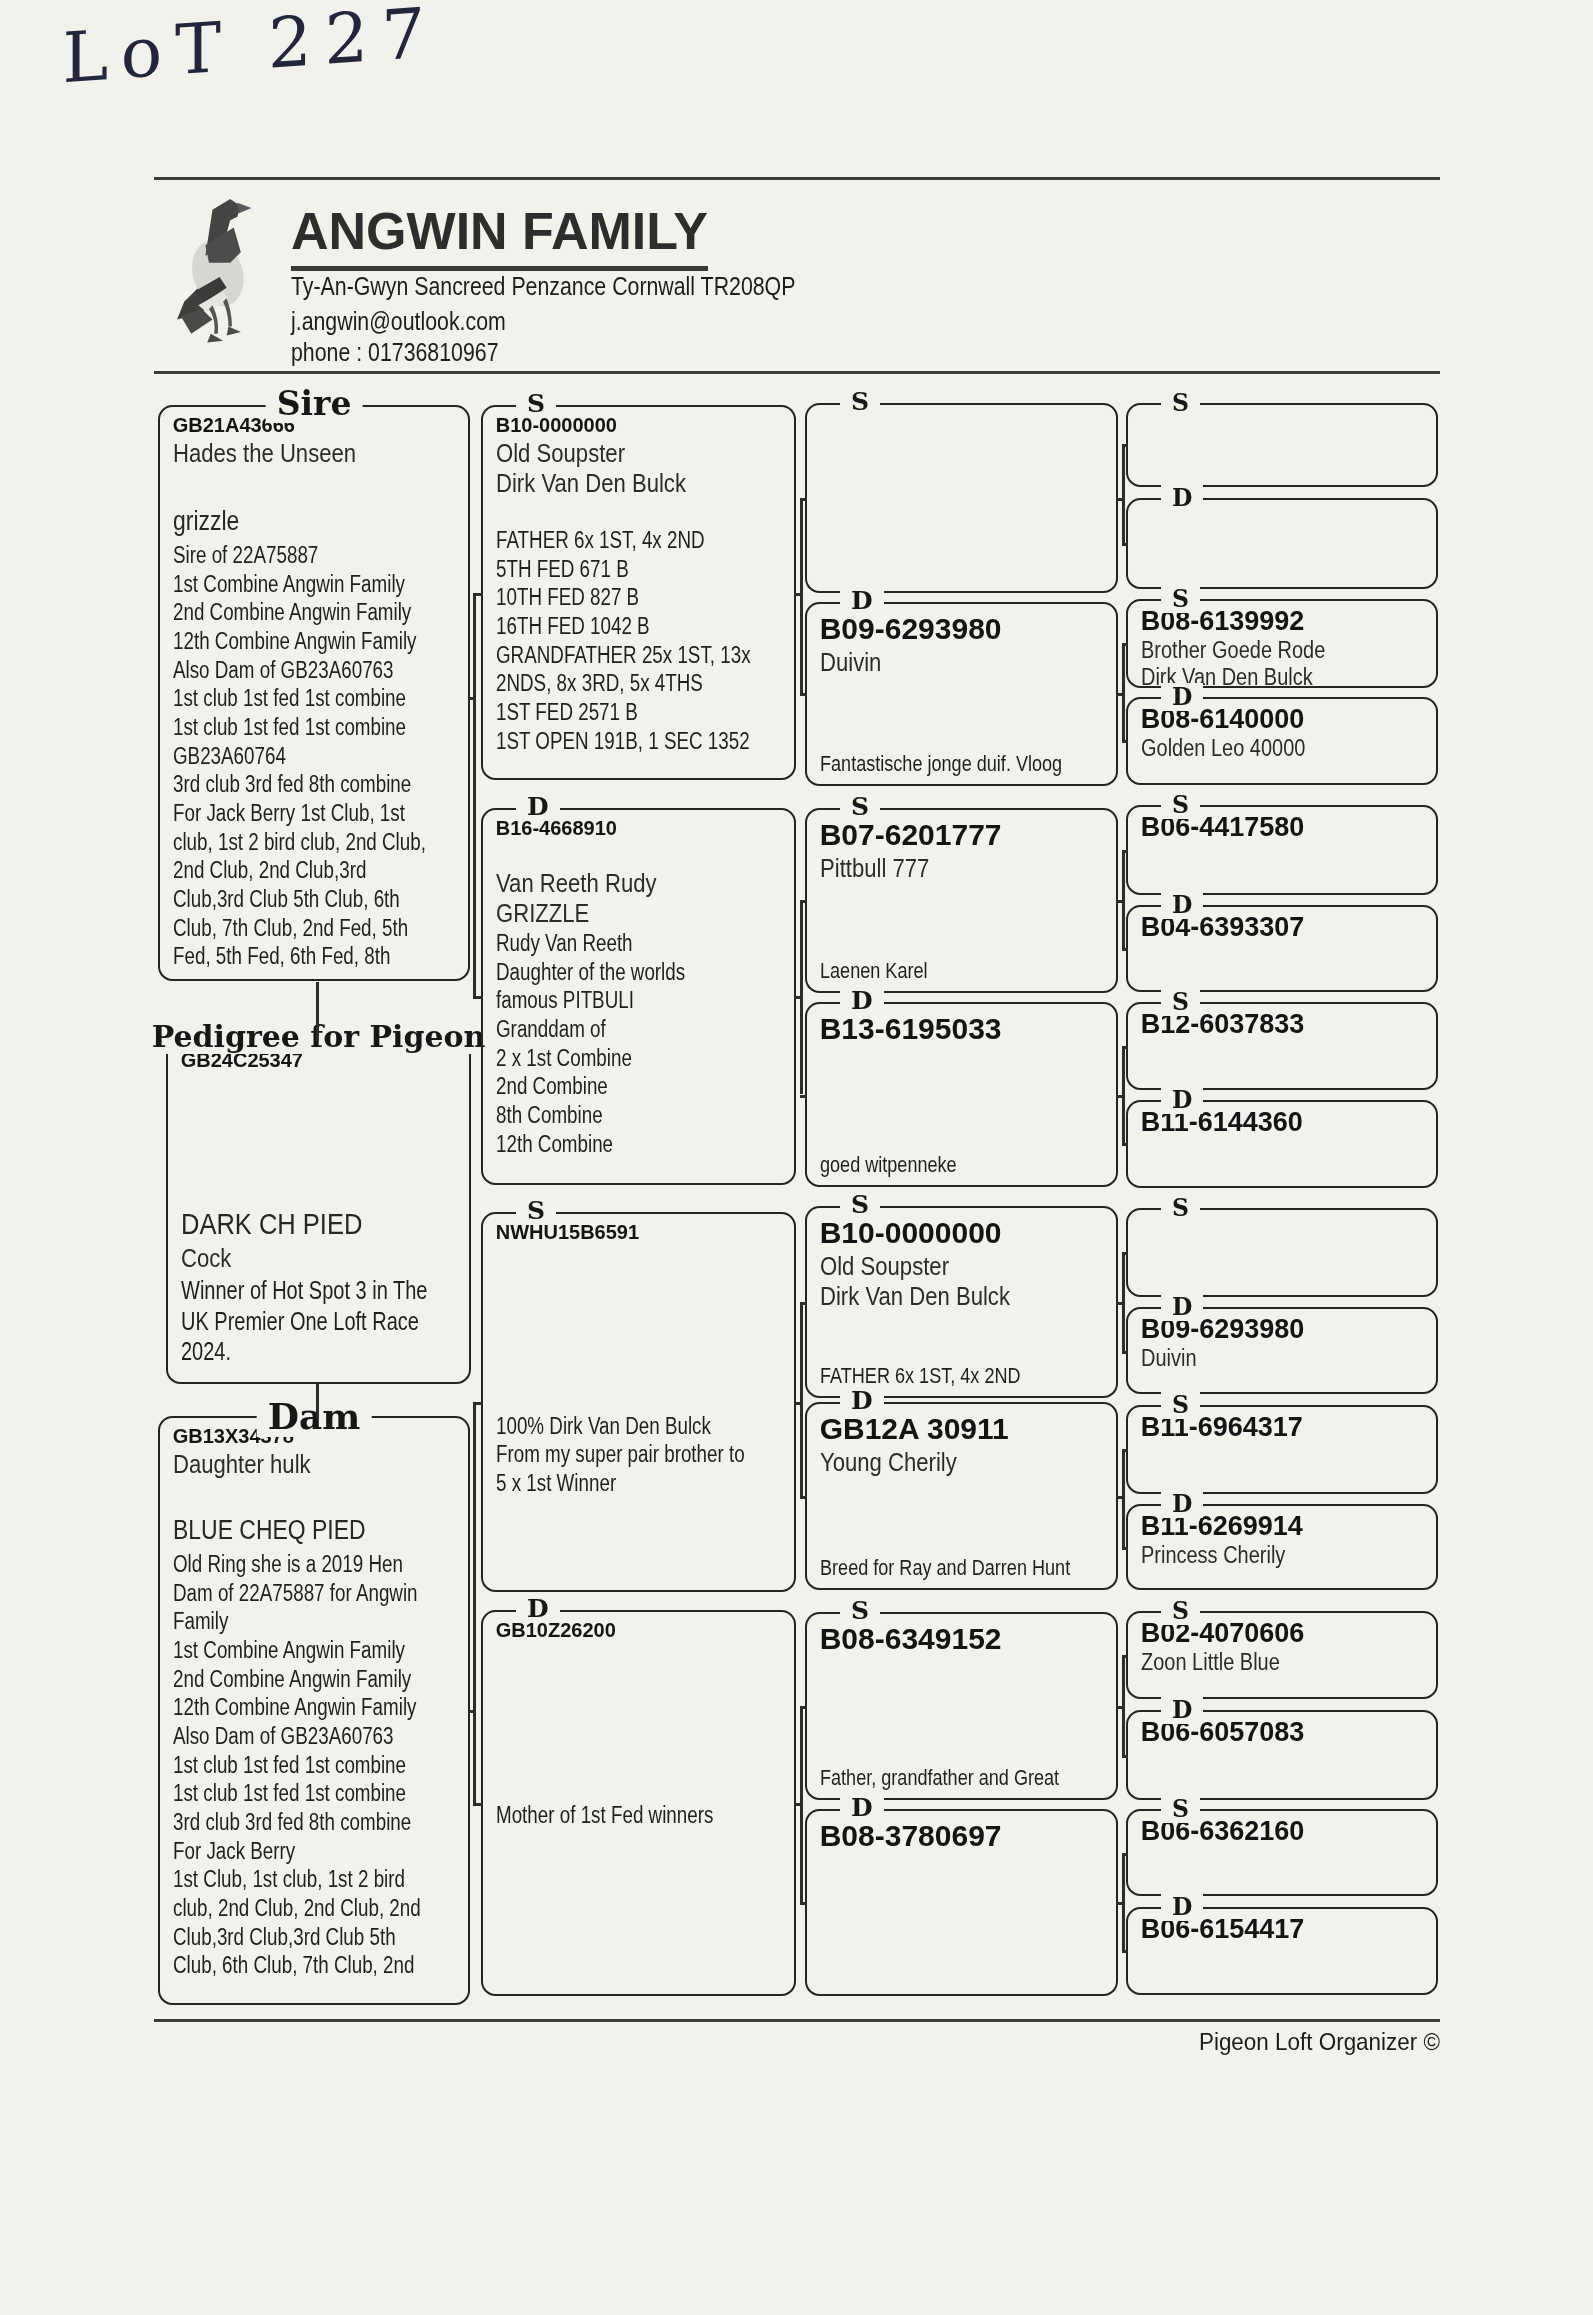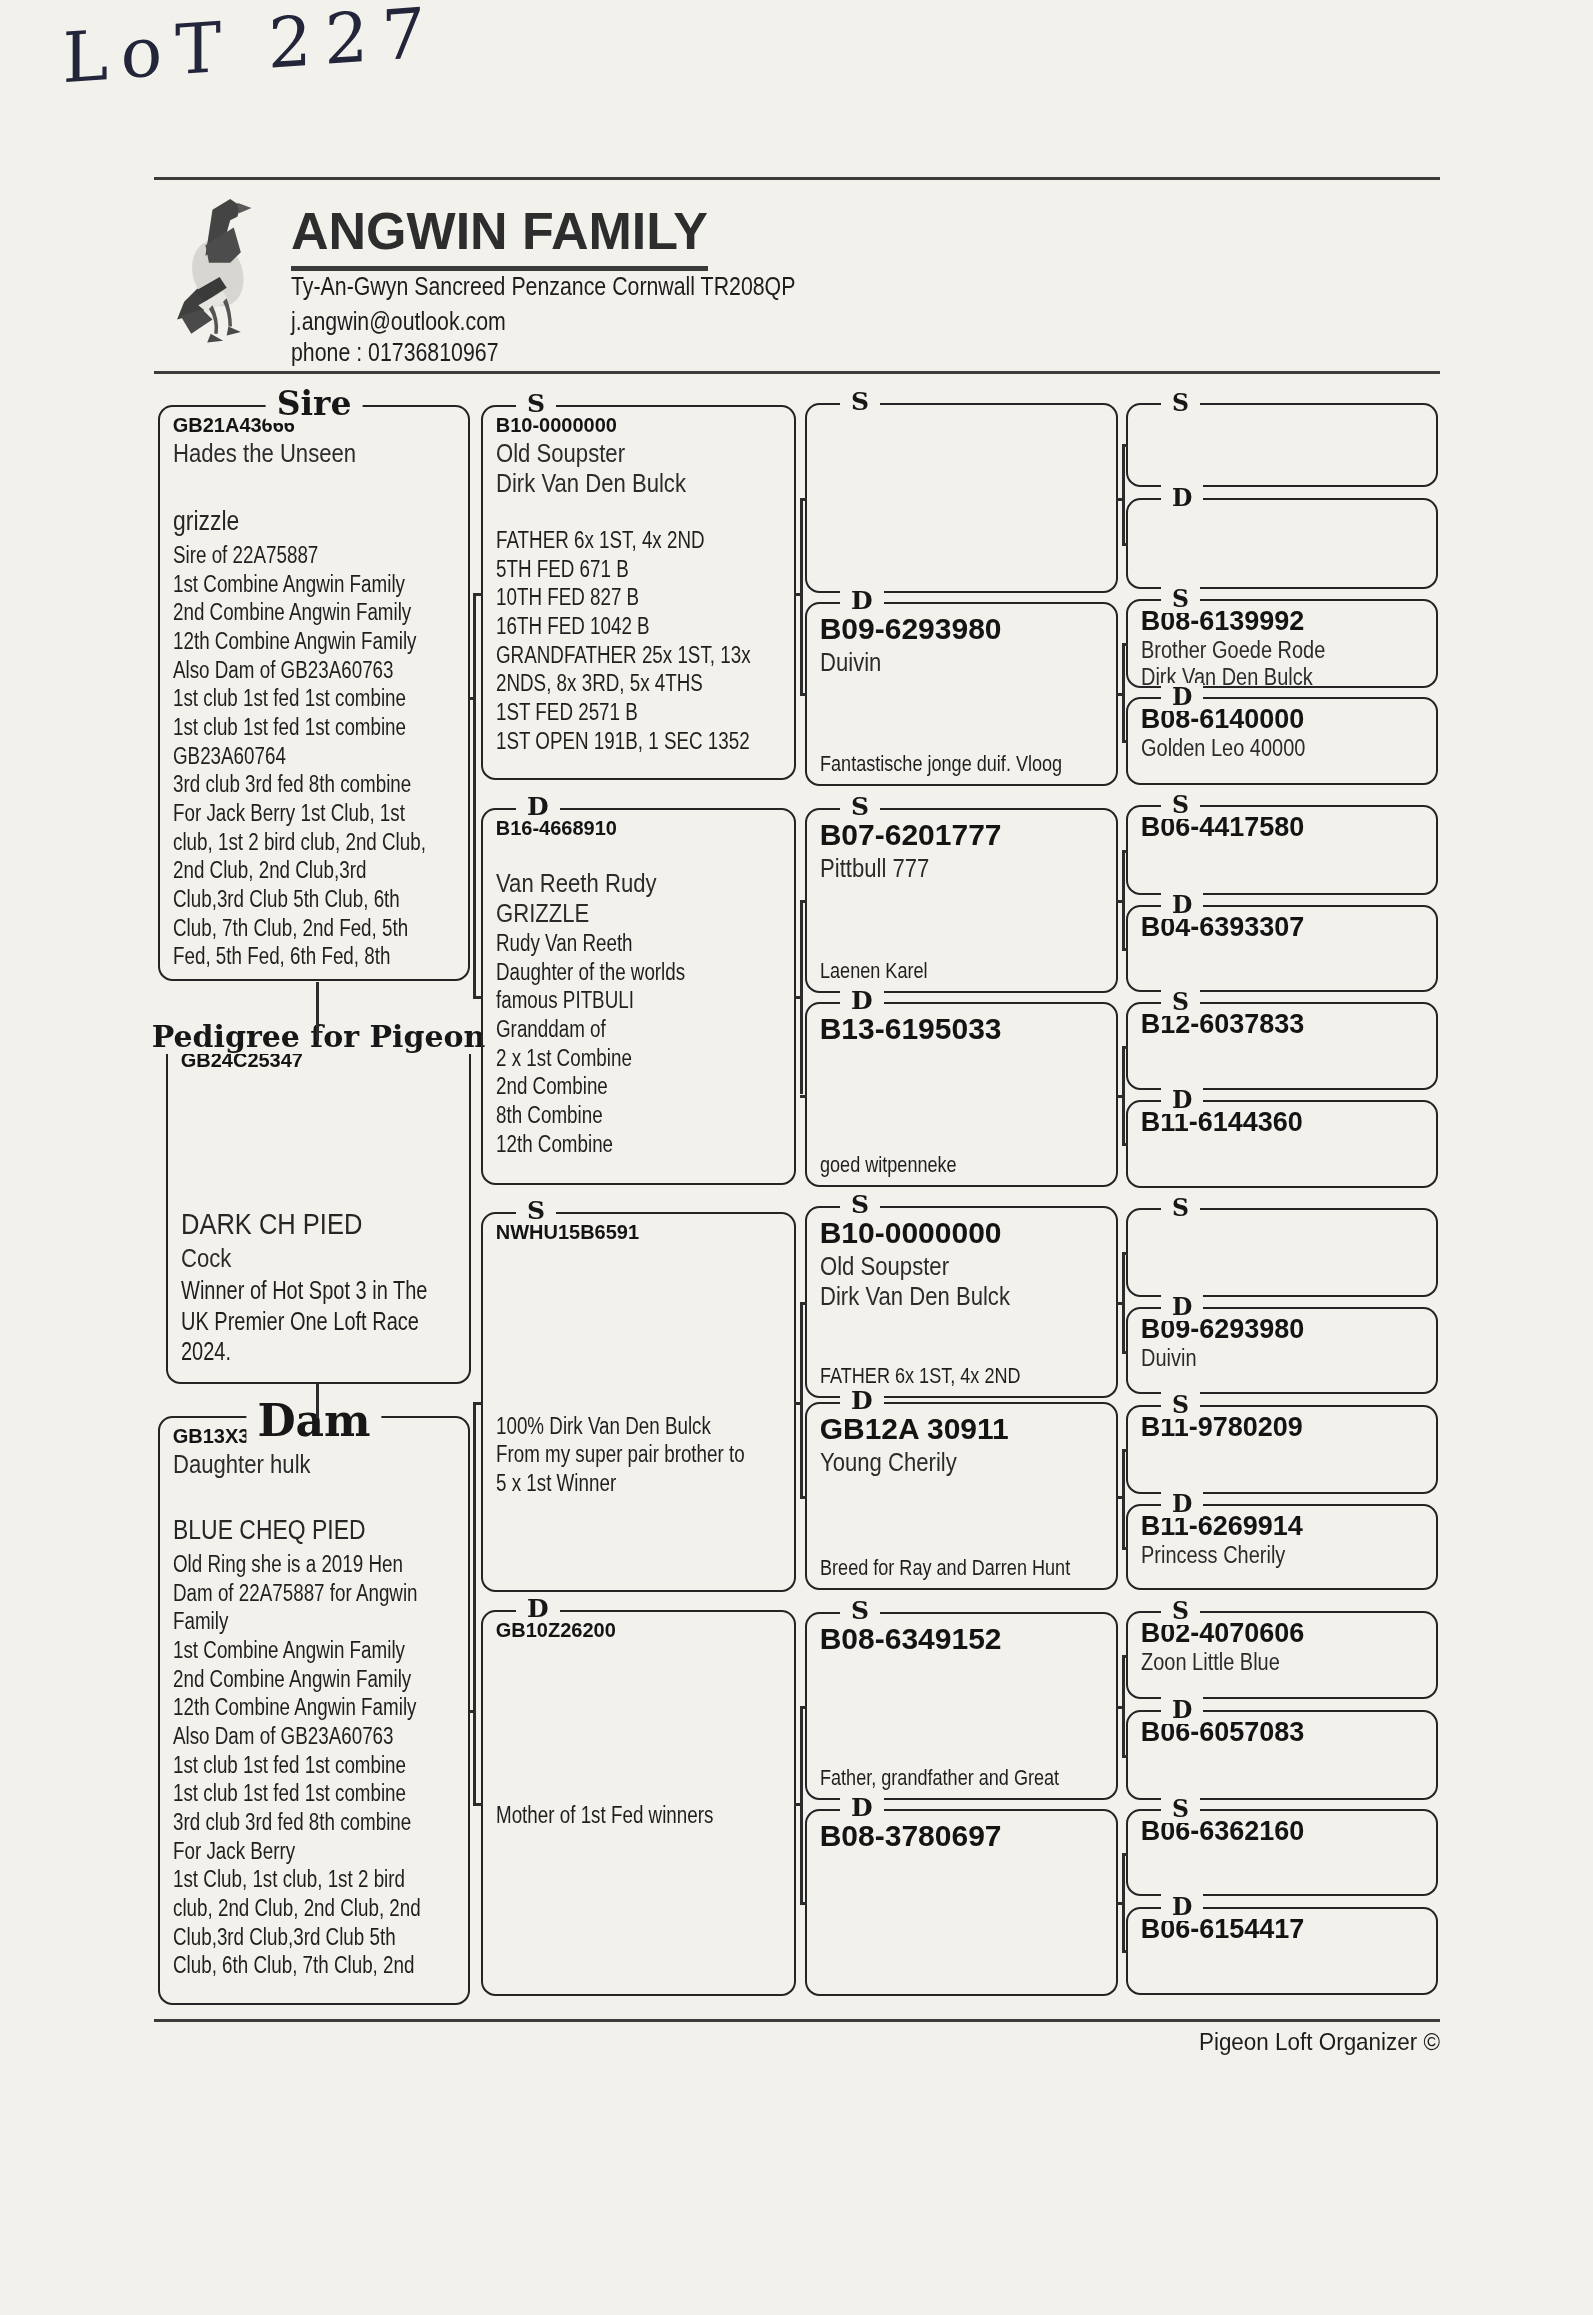--- a/index.html
+++ b/index.html
@@ -143,21 +143,21 @@
     <span class="tag tag-center" style="font-size:30px;">Pedigree for Pigeon</span>
     <div class="ring">GB24C25347</div>
     <div class="colorline">DARK CH PIED</div>
     <div class="name sex">Cock</div>
     <div class="details">Winner of Hot Spot 3 in The
 UK Premier One Loft Race
 2024.</div>
   </div>
 
   <div class="pbox dam">
-    <span class="tag tag-center" style="font-size:44px;">Dam</span>
+    <span class="tag tag-center" style="font-size:36px;">Dam</span>
     <div class="ring">GB13X34378</div>
     <div class="name">Daughter hulk</div>
     <div class="colorline">BLUE CHEQ PIED</div>
     <div class="details">Old Ring she is a 2019 Hen
 Dam of 22A75887 for Angwin
 Family
 1st Combine Angwin Family
 2nd Combine Angwin Family
 12th Combine Angwin Family
 Also Dam of GB23A60763
@@ -295,21 +295,21 @@
     <span class="tag">S</span>
     <div class="ring"></div>
   </div>
   <div class="pbox g4 b410">
     <span class="tag">D</span>
     <div class="ring">B09-6293980</div>
     <div class="name">Duivin</div>
   </div>
   <div class="pbox g4 b411">
     <span class="tag">S</span>
-    <div class="ring">B11-9780209</div>
+    <div class="ring">B11-6964317</div>
   </div>
   <div class="pbox g4 b412">
     <span class="tag">D</span>
     <div class="ring">B11-6269914</div>
     <div class="name">Princess Cherily</div>
   </div>
   <div class="pbox g4 b413">
     <span class="tag">S</span>
     <div class="ring">B02-4070606</div>
     <div class="name">Zoon Little Blue</div>

